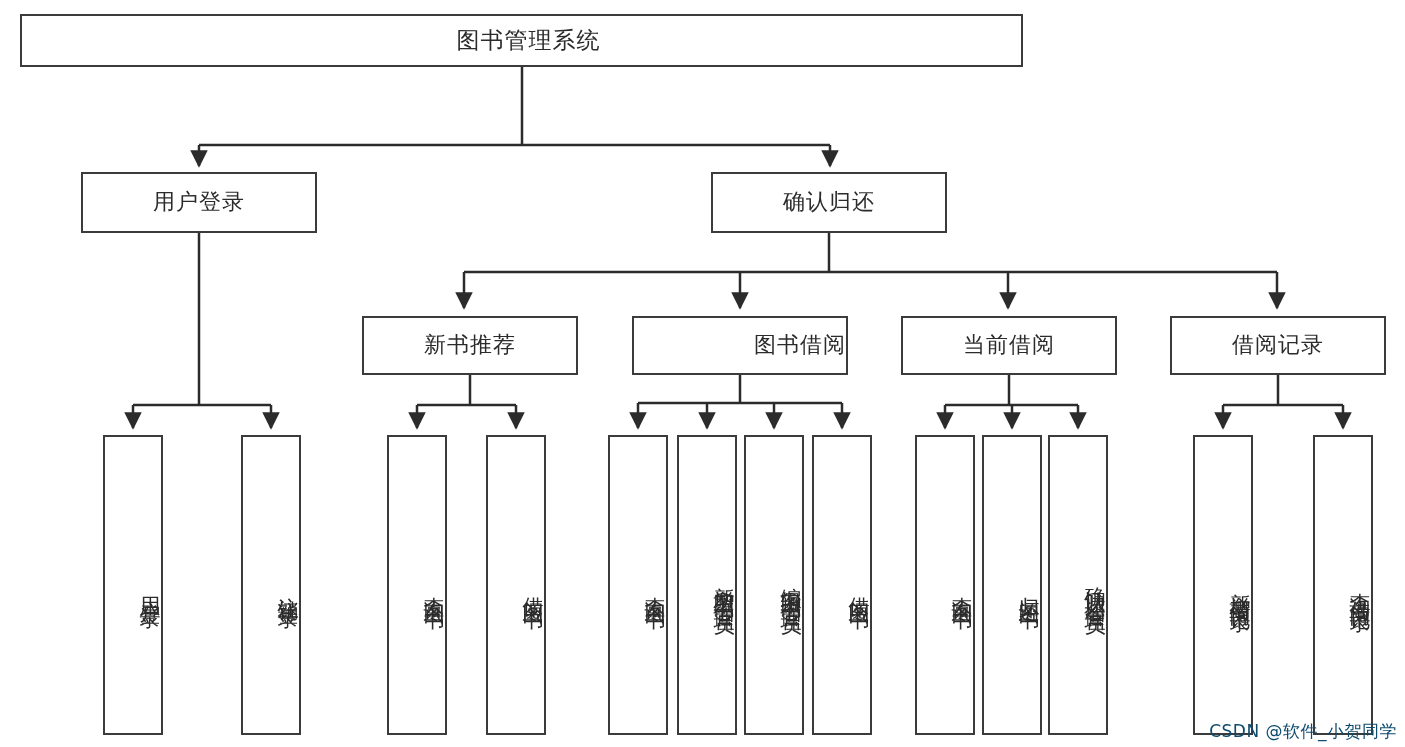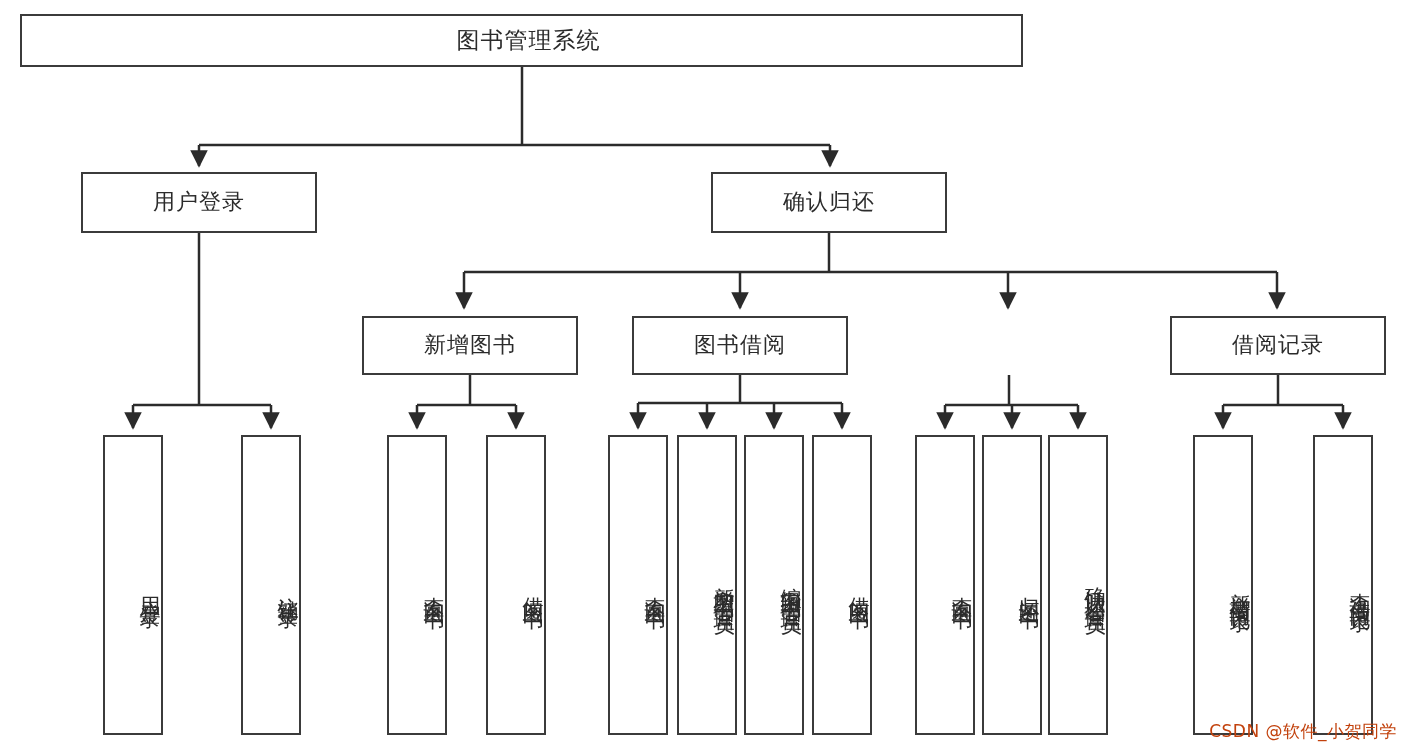--- a/index.html
+++ b/index.html
@@ -55,21 +55,21 @@
     justify-content: center;
   }
   .node.vert span {
     display: block;
   }
   .watermark {
     position: absolute;
     right: 8px;
     bottom: 4px;
     font-size: 17px;
-    color: #c2410c;
+    color: #0c4a6e;
     white-space: nowrap;
     letter-spacing: 0.5px;
   }
 </style>
 </head>
 <body>
 
 <div id="canvas">
 
   <svg id="edges" viewBox="0 0 1405 747">
@@ -127,24 +127,27 @@
   </div>
 
   <div class="node horiz" style="left:81px; top:172px; width:236px; height:61px;">
     <span>用户登录</span>
   </div>
   <div class="node horiz" style="left:711px; top:172px; width:236px; height:61px;">
     <span>确认归还</span>
   </div>
 
   <div class="node horiz" style="left:362px; top:316px; width:216px; height:59px;">
-    <span>新增图书</span>
+    <span>新书推荐</span>
   </div>
-  <div class="node horiz" style="left:632px; top:316px; width:216px; height:59px;">
+  <div class="node horiz" style="left:632px; top:316px; width:216px; height:59px;justify-content:flex-end;">
     <span>图书借阅</span>
+  </div>
+  <div class="node horiz" style="left:901px; top:316px; width:216px; height:59px;">
+    <span>当前借阅</span>
   </div>
   <div class="node horiz" style="left:1170px; top:316px; width:216px; height:59px;justify-content:center;">
     <span>借阅记录</span>
   </div>
 
   <div class="node vert" style="left:103px; top:435px; width:60px; height:300px;">
     <span>用户登录</span>
   </div>
   <div class="node vert" style="left:241px; top:435px; width:60px; height:300px;">
     <span>注销登录</span>

